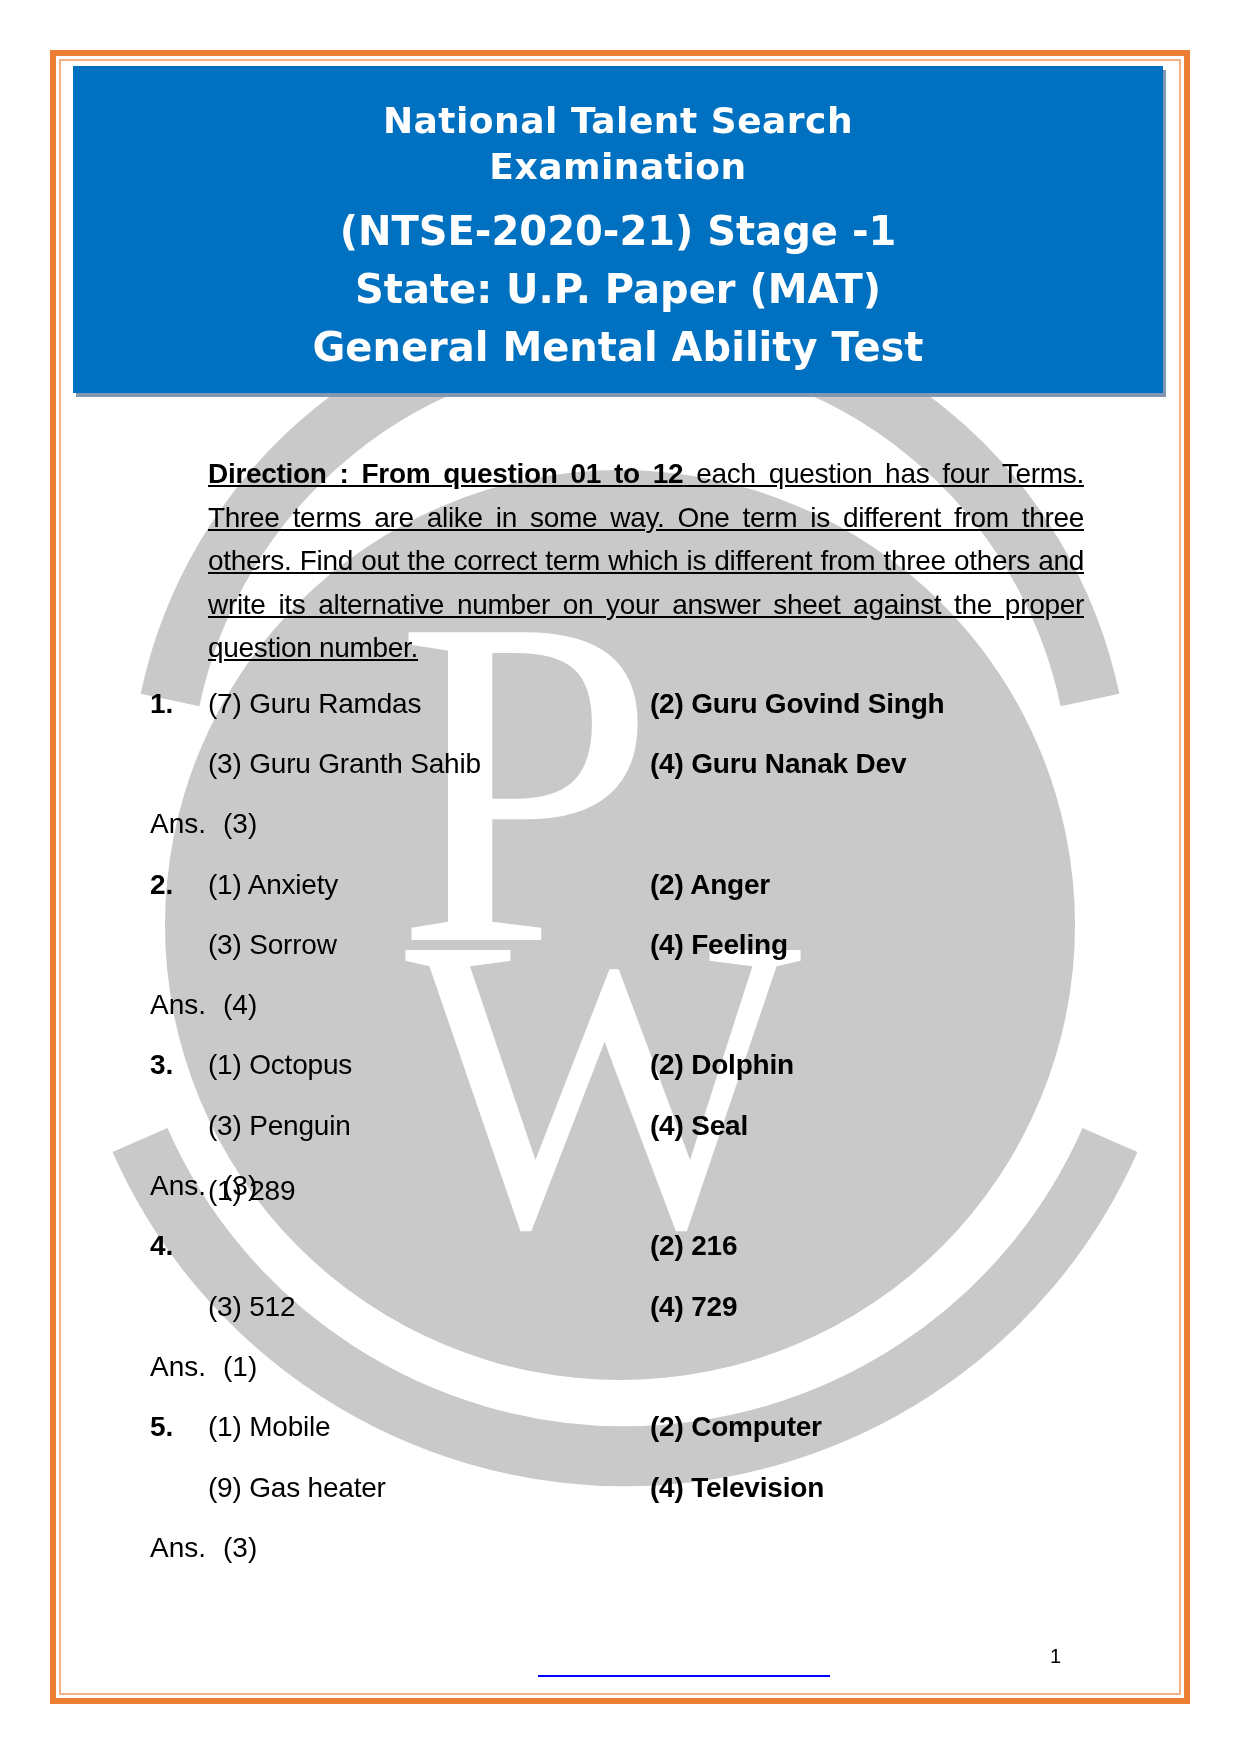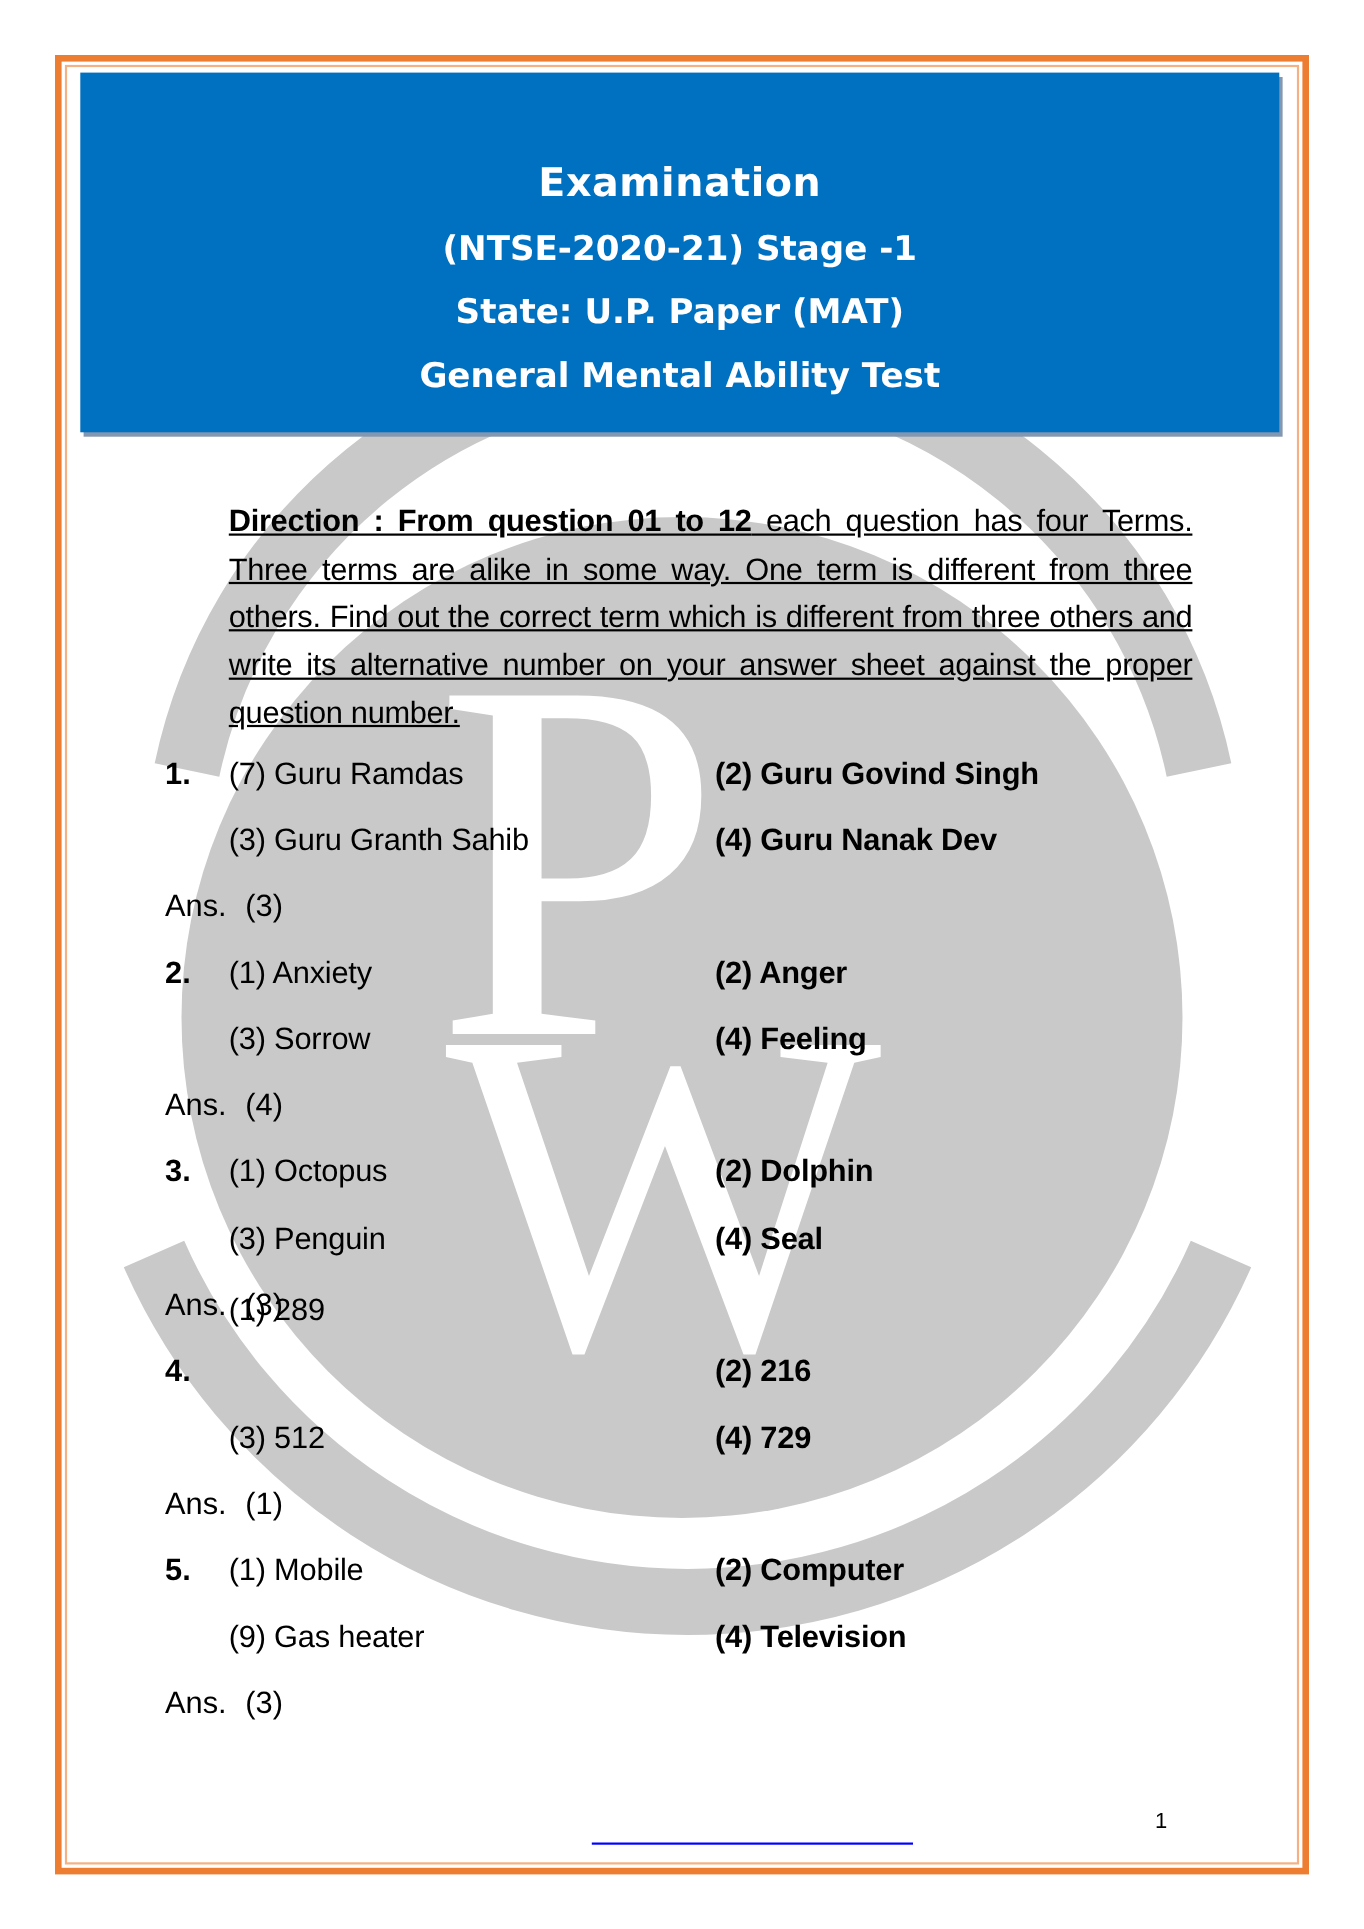--- a/index.html
+++ b/index.html
@@ -8,21 +8,21 @@
   .frame-outer { position:absolute; left:50px; top:50px; width:1140px; height:1654px;
                  border:6px solid #ED7D31; box-sizing:border-box; }
   .frame-inner { position:absolute; left:59px; top:59px; width:1122px; height:1636px;
                  border:2px solid #F4B183; box-sizing:border-box; }
   .watermark { position:absolute; left:0; top:0; width:1240px; height:1754px; z-index:0; }
   .header-shadow { position:absolute; left:76px; top:70px; width:1090px; height:327px; background:#8497B0; z-index:1; }
   .header-box { position:absolute; left:73px; top:66px; width:1090px; height:327px; background:#0070C0;
                 z-index:2; color:#fff; text-align:center; font-family:"DejaVu Sans", sans-serif; font-weight:bold; }
   .h-line { position:absolute; left:0; width:100%; }
   .h1 { font-size:36px; letter-spacing:0.5px; }
-  .h2 { font-size:31px; }
+  .h2 { font-size:40px; }
   .content { position:absolute; left:0; top:0; width:1240px; height:1754px; z-index:3; }
   .direction { position:absolute; left:208px; top:452px; width:876px; font-size:28px; line-height:43.5px;
                text-align:justify; font-family:"Liberation Sans", sans-serif; letter-spacing:-0.3px;text-decoration:underline; }
   .direction b { font-weight:bold; }
   .row { position:absolute; font-size:28px; font-family:"Liberation Sans", sans-serif; letter-spacing:-0.2px; }
   .qnum { position:absolute; left:150px; font-weight:bold; font-size:28px; }
   .opt-left { left:208px; }
   .opt-right { left:650px;font-weight:bold; }
   .ans-label { position:absolute; left:150px; font-weight:normal; font-size:28px; }
   .ans-val { position:absolute; left:223px; font-size:28px; }
@@ -42,20 +42,21 @@
 
   <circle cx="620" cy="925" r="455" fill="#C9C9C9"></circle>
 
   <text x="395" y="940" font-family="Liberation Serif, serif" font-size="470" fill="#FFFFFF">P</text>
 
   <text x="405" y="1225" font-family="Liberation Serif, serif" font-size="420" fill="#FFFFFF">W</text>
 </svg>
 
 <div class="header-shadow"></div>
 <div class="header-box">
+  <div class="h-line h1" style="top:34px;">National Talent Search</div>
   <div class="h-line h1" style="top:80px;">Examination</div>
   <div class="h-line h2" style="top:142px;">(NTSE-2020-21) Stage -1</div>
   <div class="h-line h2" style="top:200px;">State: U.P. Paper (MAT)</div>
   <div class="h-line h2" style="top:258px;">General Mental Ability Test</div>
 </div>
 
 <div class="content">
   <div class="direction"><b>Direction : From question 01 to 12</b><span> each question has four Terms. Three terms are alike in some way. One term is different from three others. Find out the correct term which is different from three others and write its alternative number on your answer sheet against the proper question number.</span></div>
 
   <div>

